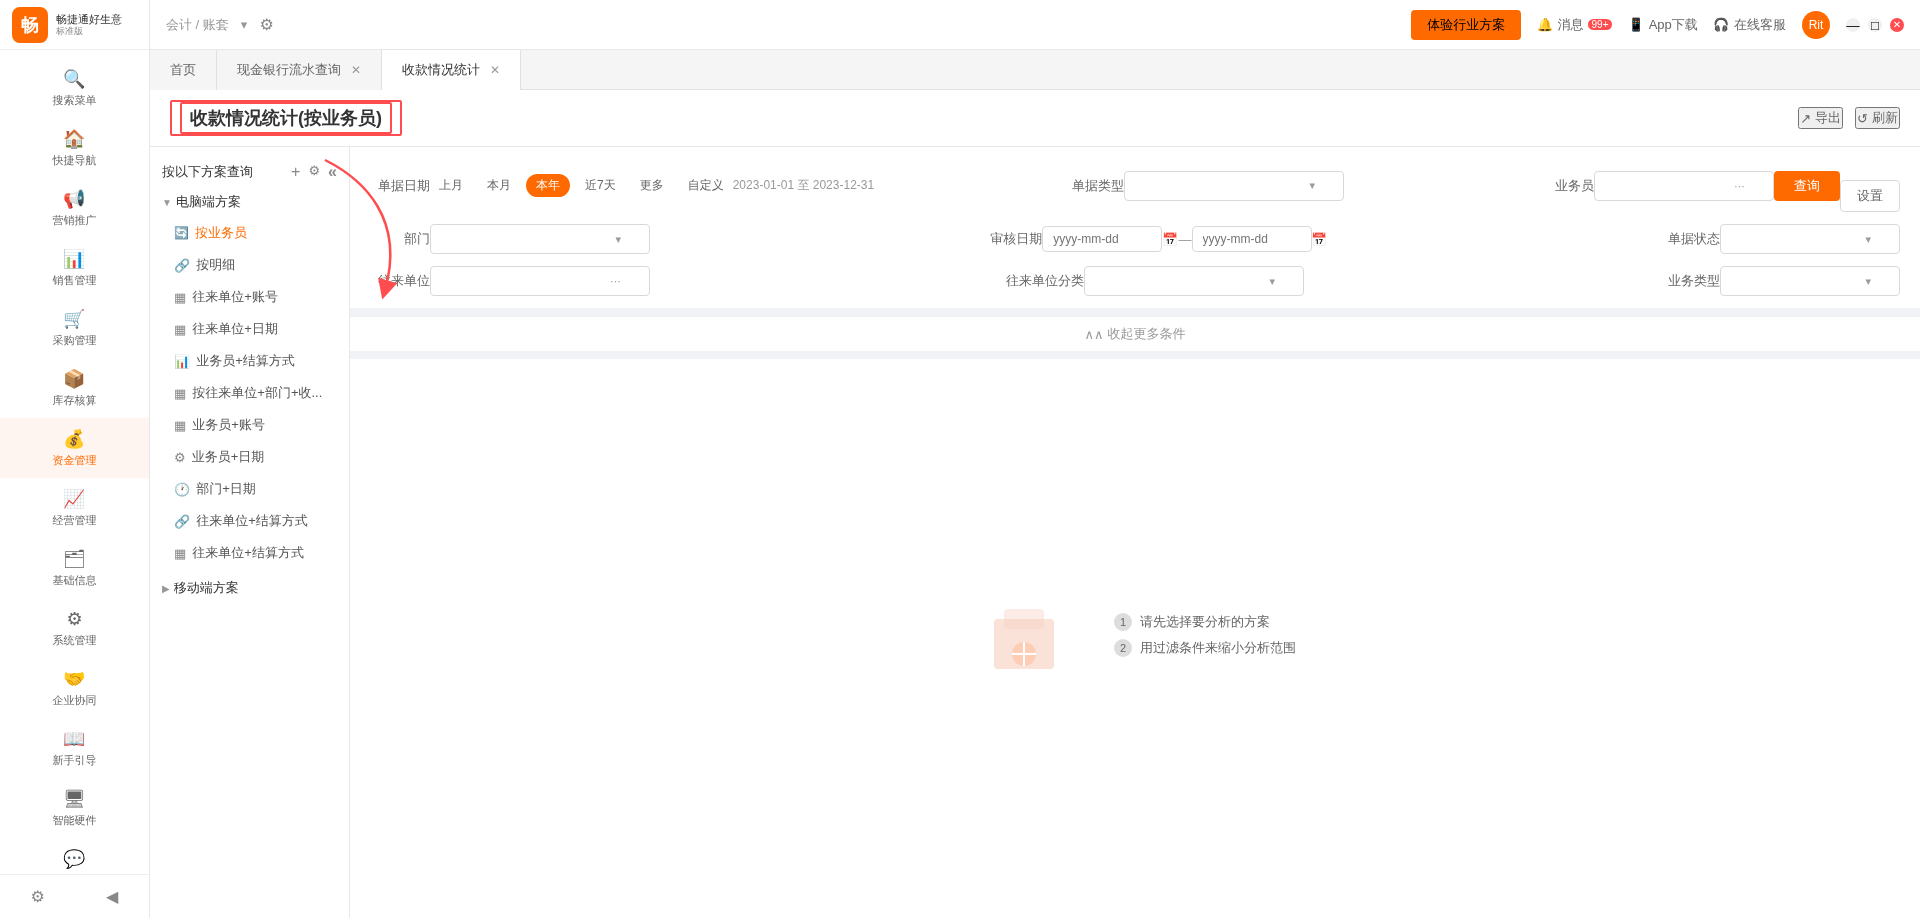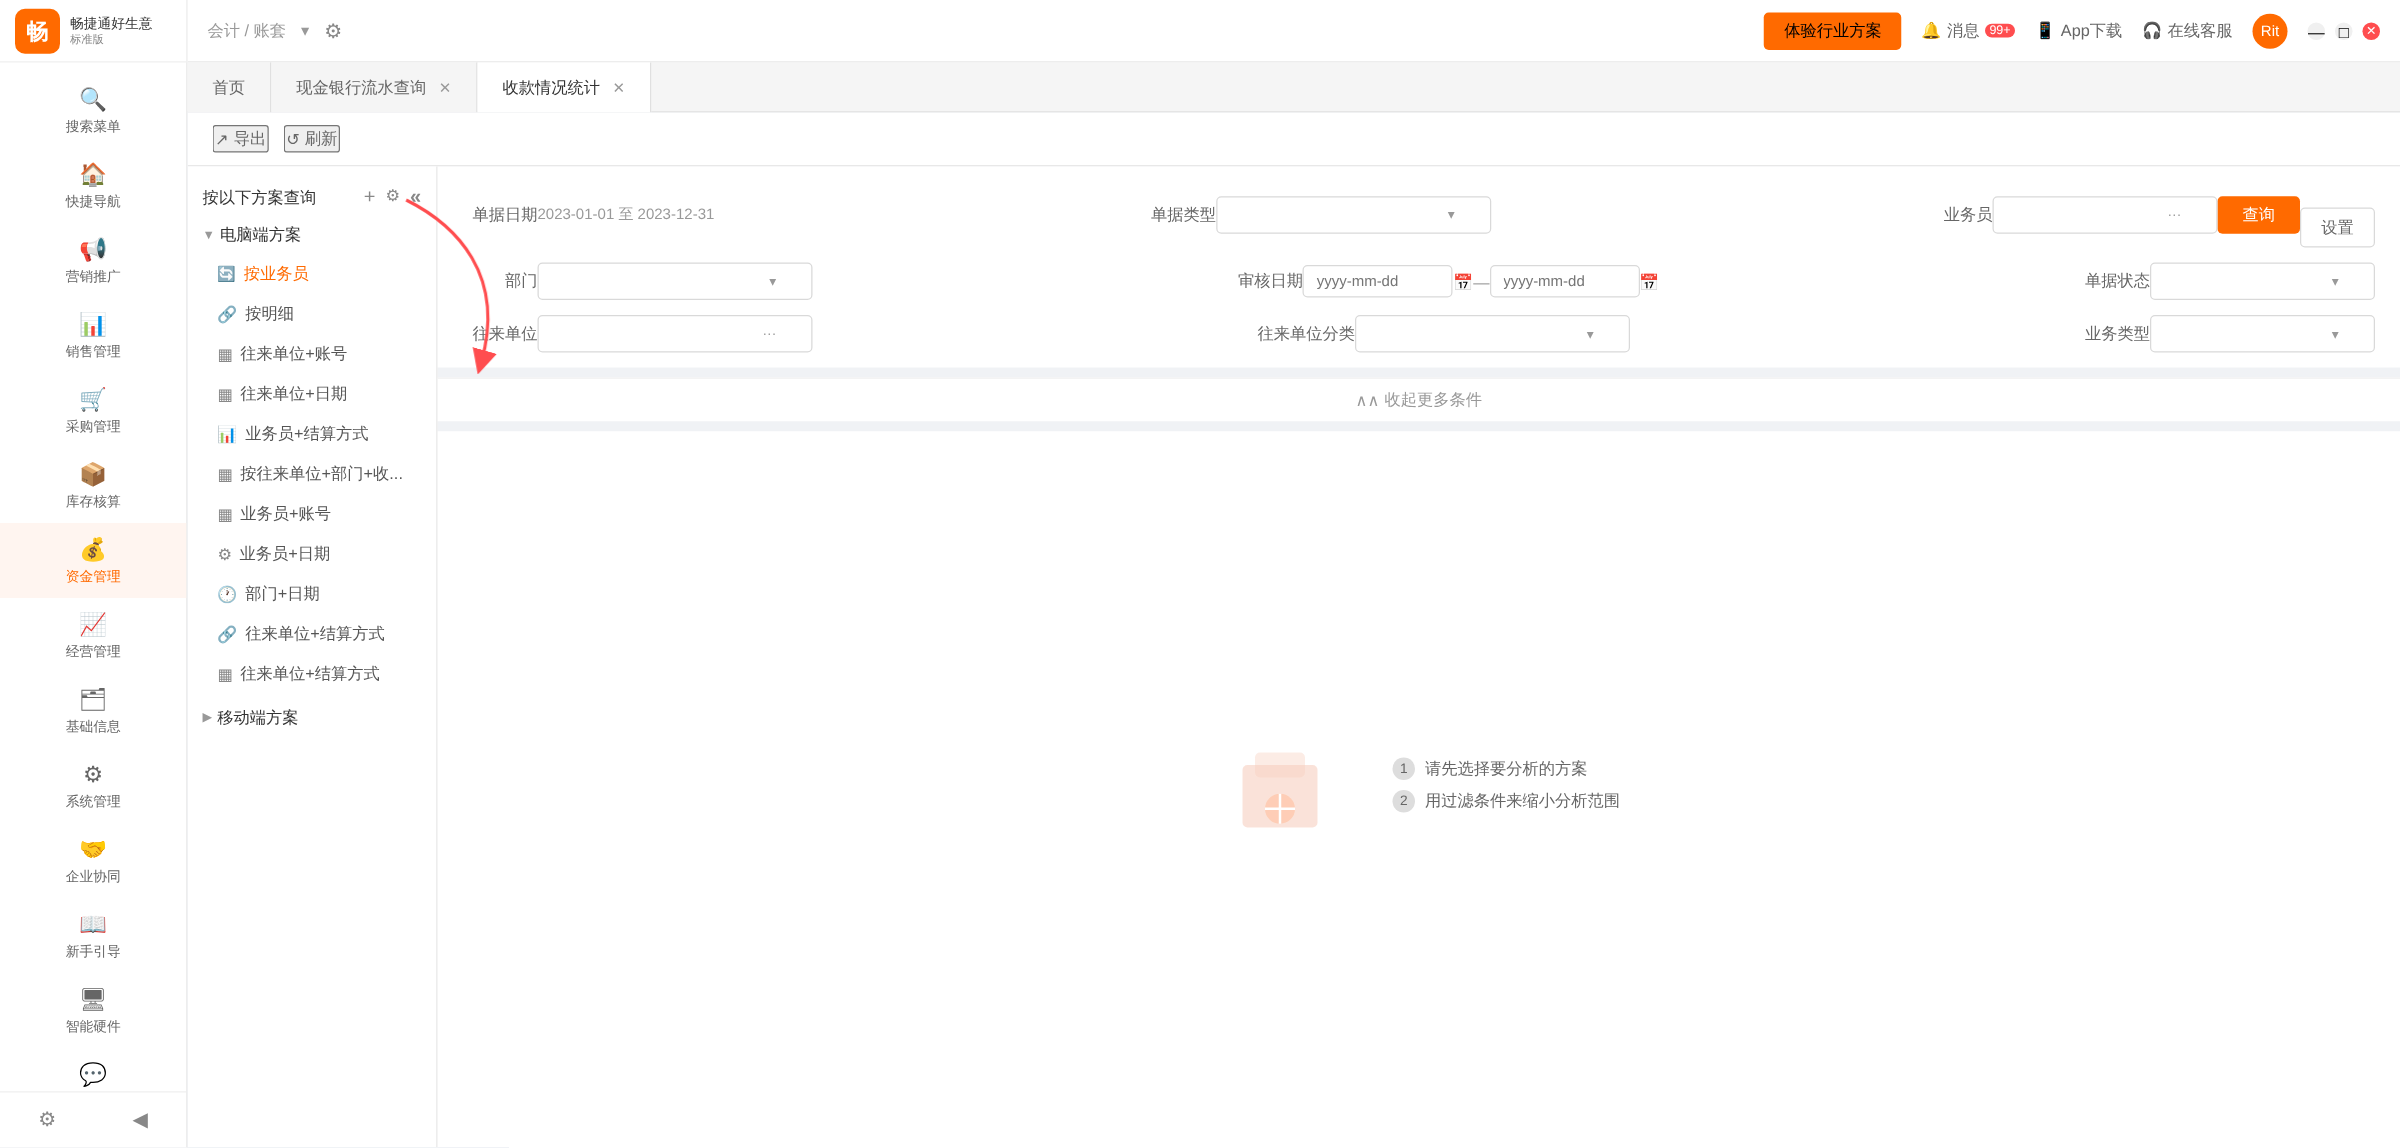--- a/index.html
+++ b/index.html
@@ -217,20 +217,23 @@
     </div>
     <div class="tab active">
       <span>收款情况统计</span>
       <span class="tab-close">✕</span>
     </div>
   </div>
 
   <div class="page-content">
 
     <div class="page-header">
+      <div class="red-box-highlight">
+        <span class="page-title">收款情况统计(按业务员)</span>
+      </div>
       <div class="page-header-actions">
         <button class="header-action-btn">
           <span>↗</span>
           <span>导出</span>
         </button>
         <button class="header-action-btn">
           <span>↺</span>
           <span>刷新</span>
         </button>
       </div>
@@ -306,20 +309,28 @@
           </div>
         </div>
       </div>
 
       <div class="right-panel">
 
         <div class="filter-area">
 
           <div class="filter-row">
             <span class="filter-label">单据日期</span>
+            <div class="filter-date-group">
+              <span class="filter-date-btn">上月</span>
+              <span class="filter-date-btn">本月</span>
+              <span class="filter-date-btn active">本年</span>
+              <span class="filter-date-btn">近7天</span>
+              <span class="filter-date-btn">更多</span>
+              <span class="filter-date-btn">自定义</span>
+            </div>
             <div class="filter-date-range">
               <span>2023-01-01</span>
               <span> 至 </span>
               <span>2023-12-31</span>
             </div>
             <div style="flex:1;"></div>
             <span class="filter-label">单据类型</span>
             <div class="filter-select" style="min-width:220px;">
               <span style="color:#ccc;">　</span>
               <span class="filter-select-arrow">▾</span>

